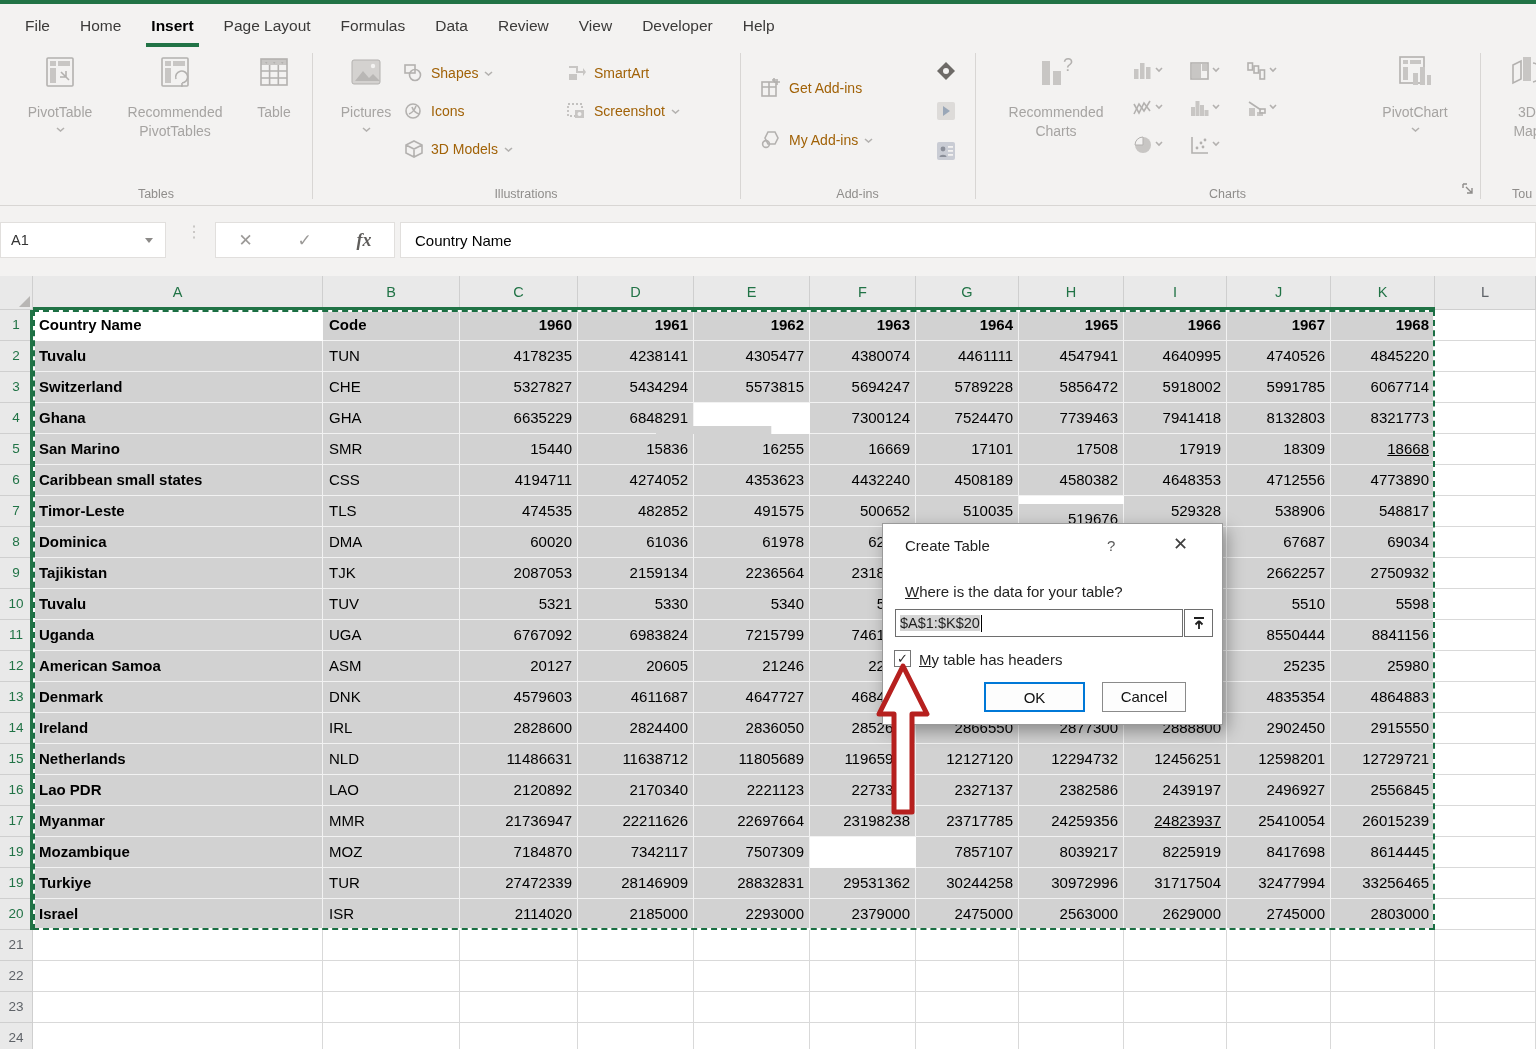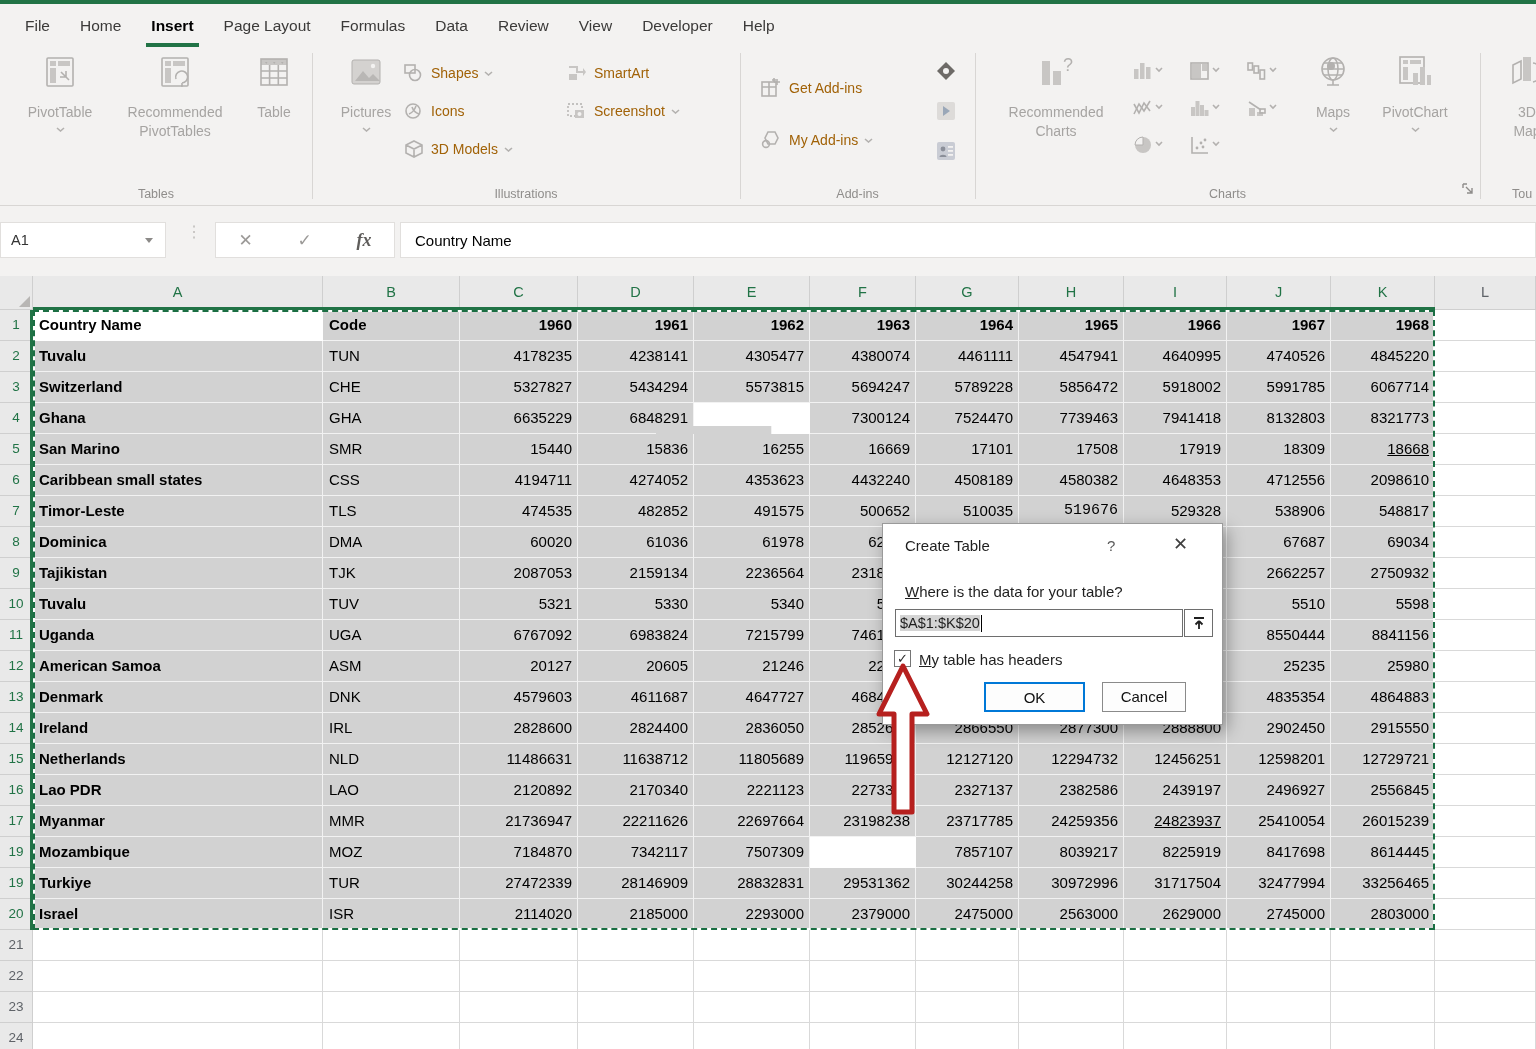--- a/index.html
+++ b/index.html
@@ -321,32 +321,20 @@
           </svg>
       </div>
       <div class="abs" style="left:215px;top:88px">
         <svg width="30" height="20">
             <path class="icstroke" d="M2 2 V18 H18"></path>
             <circle cx="7" cy="13" r="1.4" fill="#b3b1af"></circle>
             <circle cx="11" cy="8" r="1.4" fill="#b3b1af"></circle>
             <circle cx="15" cy="5" r="1.4" fill="#b3b1af"></circle>
             <circle cx="13" cy="12" r="1.4" fill="#b3b1af"></circle>
             <path d="M23 7 L26 10 L29 7" class="icstroke"></path>
-          </svg>
-      </div>
-      <div class="bigbtn" style="left:328px;width:60px">
-        <svg class="icny" width="34" height="34" viewBox="0 0 34 34">
-          <circle class="icstroke" cx="17" cy="14" r="11"></circle>
-          <ellipse class="icstroke" cx="17" cy="14" rx="5" ry="11"></ellipse>
-          <path class="icstroke" d="M6 14 h22 M8 8 h18 M8 20 h18 M17 25 v5 M11 30 h12"></path>
-          <circle cx="15" cy="11" r="4" fill="#b3b1af"></circle>
-        </svg>
-        <span class="blabel">Maps</span>
-        <svg class="chev" width="9" height="5">
-            <path d="M1 1 L4.5 4 L8 1" class="icstroke"></path>
           </svg>
       </div>
       <div class="bigbtn" style="left:398px;width:84px">
         <svg class="icny" width="34" height="34" viewBox="0 0 34 34">
           <rect class="icstroke" x="2" y="2" width="24" height="26"></rect>
           <rect class="icfill2" x="5" y="5" width="5" height="4"></rect>
             <rect class="icfill2" x="12" y="5" width="11" height="4"></rect>
           <rect class="icfill2" x="5" y="12" width="5" height="13"></rect>
           <rect class="icfill2" x="15" y="18" width="5" height="12"></rect>
             <rect class="icfill2" x="22" y="12" width="5" height="18"></rect>
@@ -503,30 +491,30 @@
         <div class="cell sel txt b" style="left: 33px; width: 290px; top: 189px; height: 31px; line-height: 30px;">Caribbean small states</div>
         <div class="cell sel txt" style="left: 323px; width: 137px; top: 189px; height: 31px; line-height: 30px;">CSS</div>
         <div class="cell sel num" style="left: 460px; width: 118px; top: 189px; height: 31px; line-height: 30px;">4194711</div>
         <div class="cell sel num" style="left: 578px; width: 116px; top: 189px; height: 31px; line-height: 30px;">4274052</div>
         <div class="cell sel num" style="left: 694px; width: 116px; top: 189px; height: 31px; line-height: 30px;">4353623</div>
         <div class="cell sel num" style="left: 810px; width: 106px; top: 189px; height: 31px; line-height: 30px;">4432240</div>
         <div class="cell sel num" style="left: 916px; width: 103px; top: 189px; height: 31px; line-height: 30px;">4508189</div>
         <div class="cell sel num" style="left: 1019px; width: 105px; top: 189px; height: 31px; line-height: 30px;">4580382</div>
         <div class="cell sel num" style="left: 1124px; width: 103px; top: 189px; height: 31px; line-height: 30px;">4648353</div>
         <div class="cell sel num" style="left: 1227px; width: 104px; top: 189px; height: 31px; line-height: 30px;">4712556</div>
-        <div class="cell sel num" style="left: 1331px; width: 104px; top: 189px; height: 31px; line-height: 30px;">2098610</div>
+        <div class="cell sel num" style="left: 1331px; width: 104px; top: 189px; height: 31px; line-height: 30px;">4773890</div>
         <div class="cell plain" style="left: 1435px; width: 101px; top: 189px; height: 31px; line-height: 30px;"></div>
         <div class="cell sel txt b" style="left: 33px; width: 290px; top: 220px; height: 31px; line-height: 30px;">Timor-Leste</div>
         <div class="cell sel txt" style="left: 323px; width: 137px; top: 220px; height: 31px; line-height: 30px;">TLS</div>
         <div class="cell sel num" style="left: 460px; width: 118px; top: 220px; height: 31px; line-height: 30px;">474535</div>
         <div class="cell sel num" style="left: 578px; width: 116px; top: 220px; height: 31px; line-height: 30px;">482852</div>
         <div class="cell sel num" style="left: 694px; width: 116px; top: 220px; height: 31px; line-height: 30px;">491575</div>
         <div class="cell sel num" style="left: 810px; width: 106px; top: 220px; height: 31px; line-height: 30px;">500652</div>
         <div class="cell sel num" style="left: 916px; width: 103px; top: 220px; height: 31px; line-height: 30px;">510035</div>
-        <div class="cell sel num" style="left: 1019px; width: 105px; top: 220px; height: 31px; line-height: 30px; font-family: Liberation Mono, monospace;">519676</div>
+        <div class="cell sel num" style="left: 1019px; width: 105px; top: 228px; height: 31px; line-height: 30px;">519676</div>
         <div class="cell sel num" style="left: 1124px; width: 103px; top: 220px; height: 31px; line-height: 30px;">529328</div>
         <div class="cell sel num" style="left: 1227px; width: 104px; top: 220px; height: 31px; line-height: 30px;">538906</div>
         <div class="cell sel num" style="left: 1331px; width: 104px; top: 220px; height: 31px; line-height: 30px;">548817</div>
         <div class="cell plain" style="left: 1435px; width: 101px; top: 220px; height: 31px; line-height: 30px;"></div>
         <div class="cell sel txt b" style="left: 33px; width: 290px; top: 251px; height: 31px; line-height: 30px;">Dominica</div>
         <div class="cell sel txt" style="left: 323px; width: 137px; top: 251px; height: 31px; line-height: 30px;">DMA</div>
         <div class="cell sel num" style="left: 460px; width: 118px; top: 251px; height: 31px; line-height: 30px;">60020</div>
         <div class="cell sel num" style="left: 578px; width: 116px; top: 251px; height: 31px; line-height: 30px;">61036</div>
         <div class="cell sel num" style="left: 694px; width: 116px; top: 251px; height: 31px; line-height: 30px;">61978</div>
         <div class="cell sel num" style="left: 810px; width: 106px; top: 251px; height: 31px; line-height: 30px;">62983</div>

